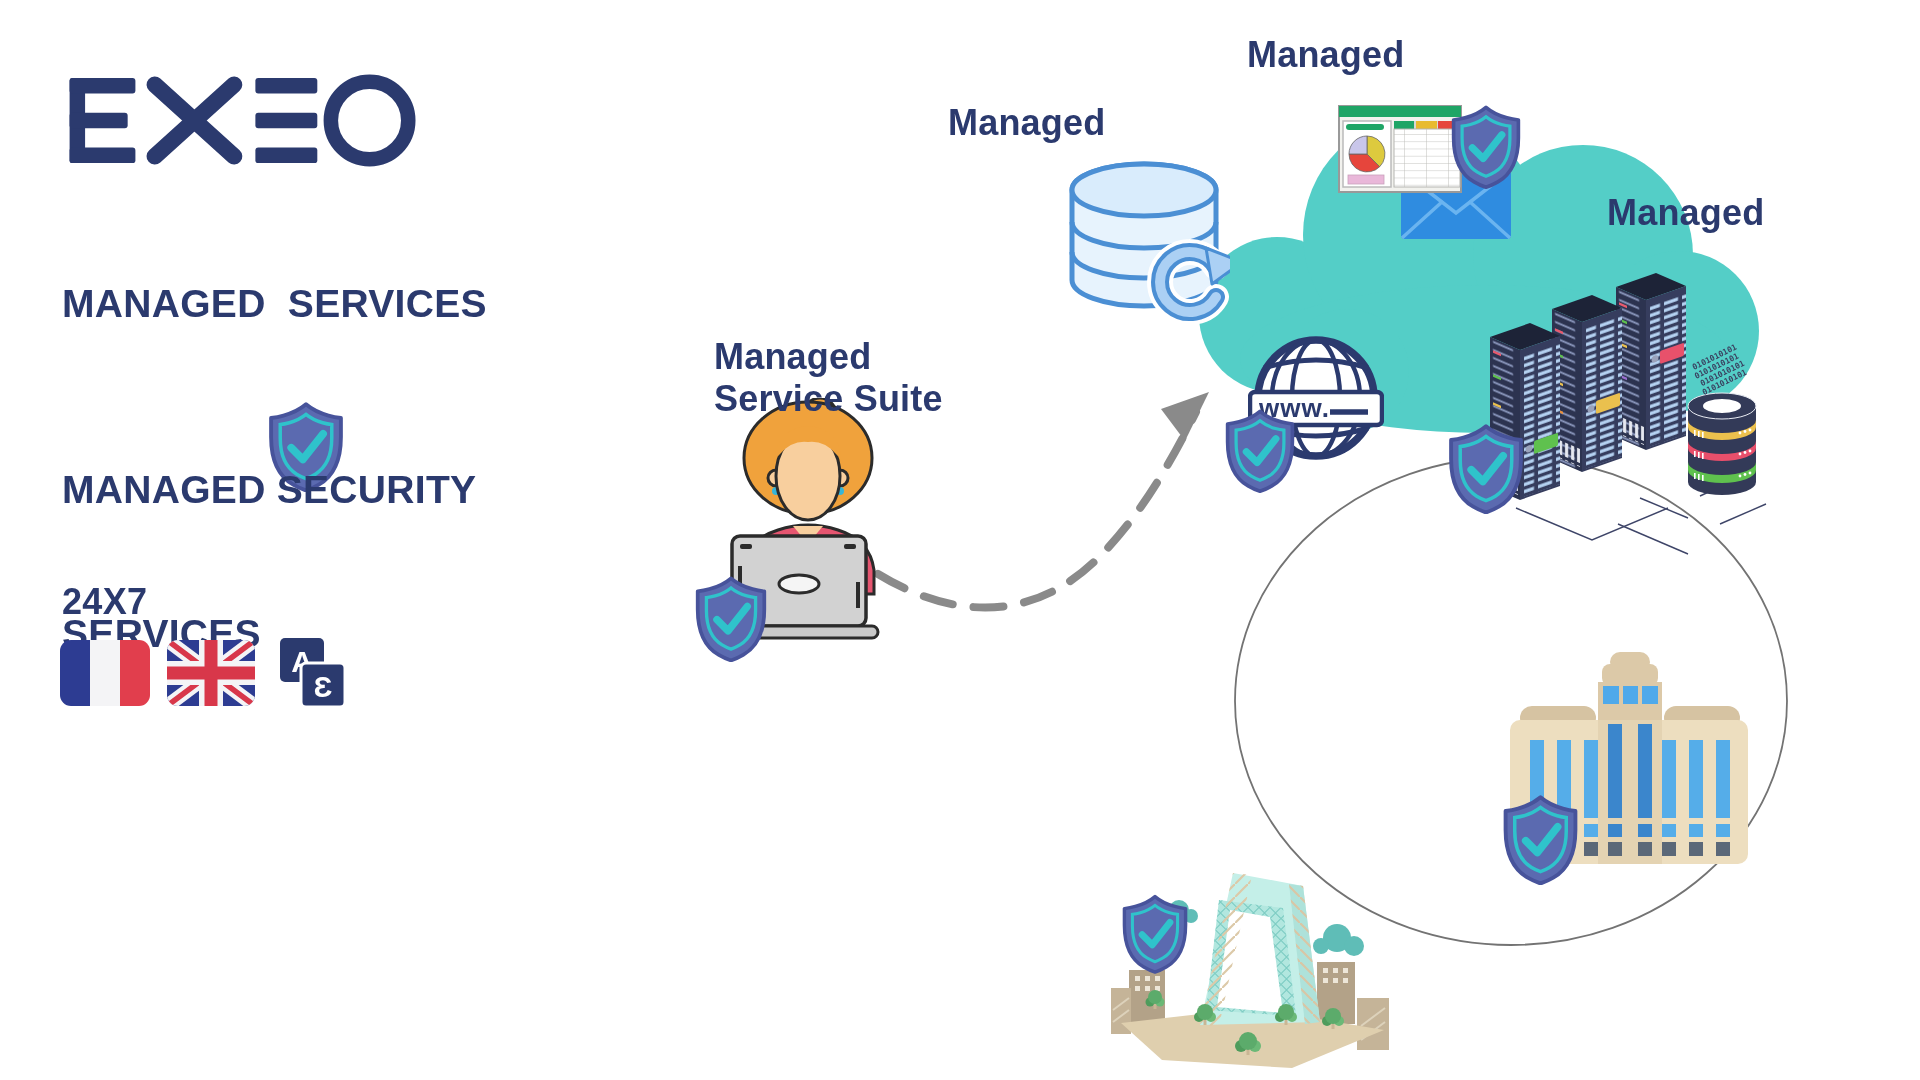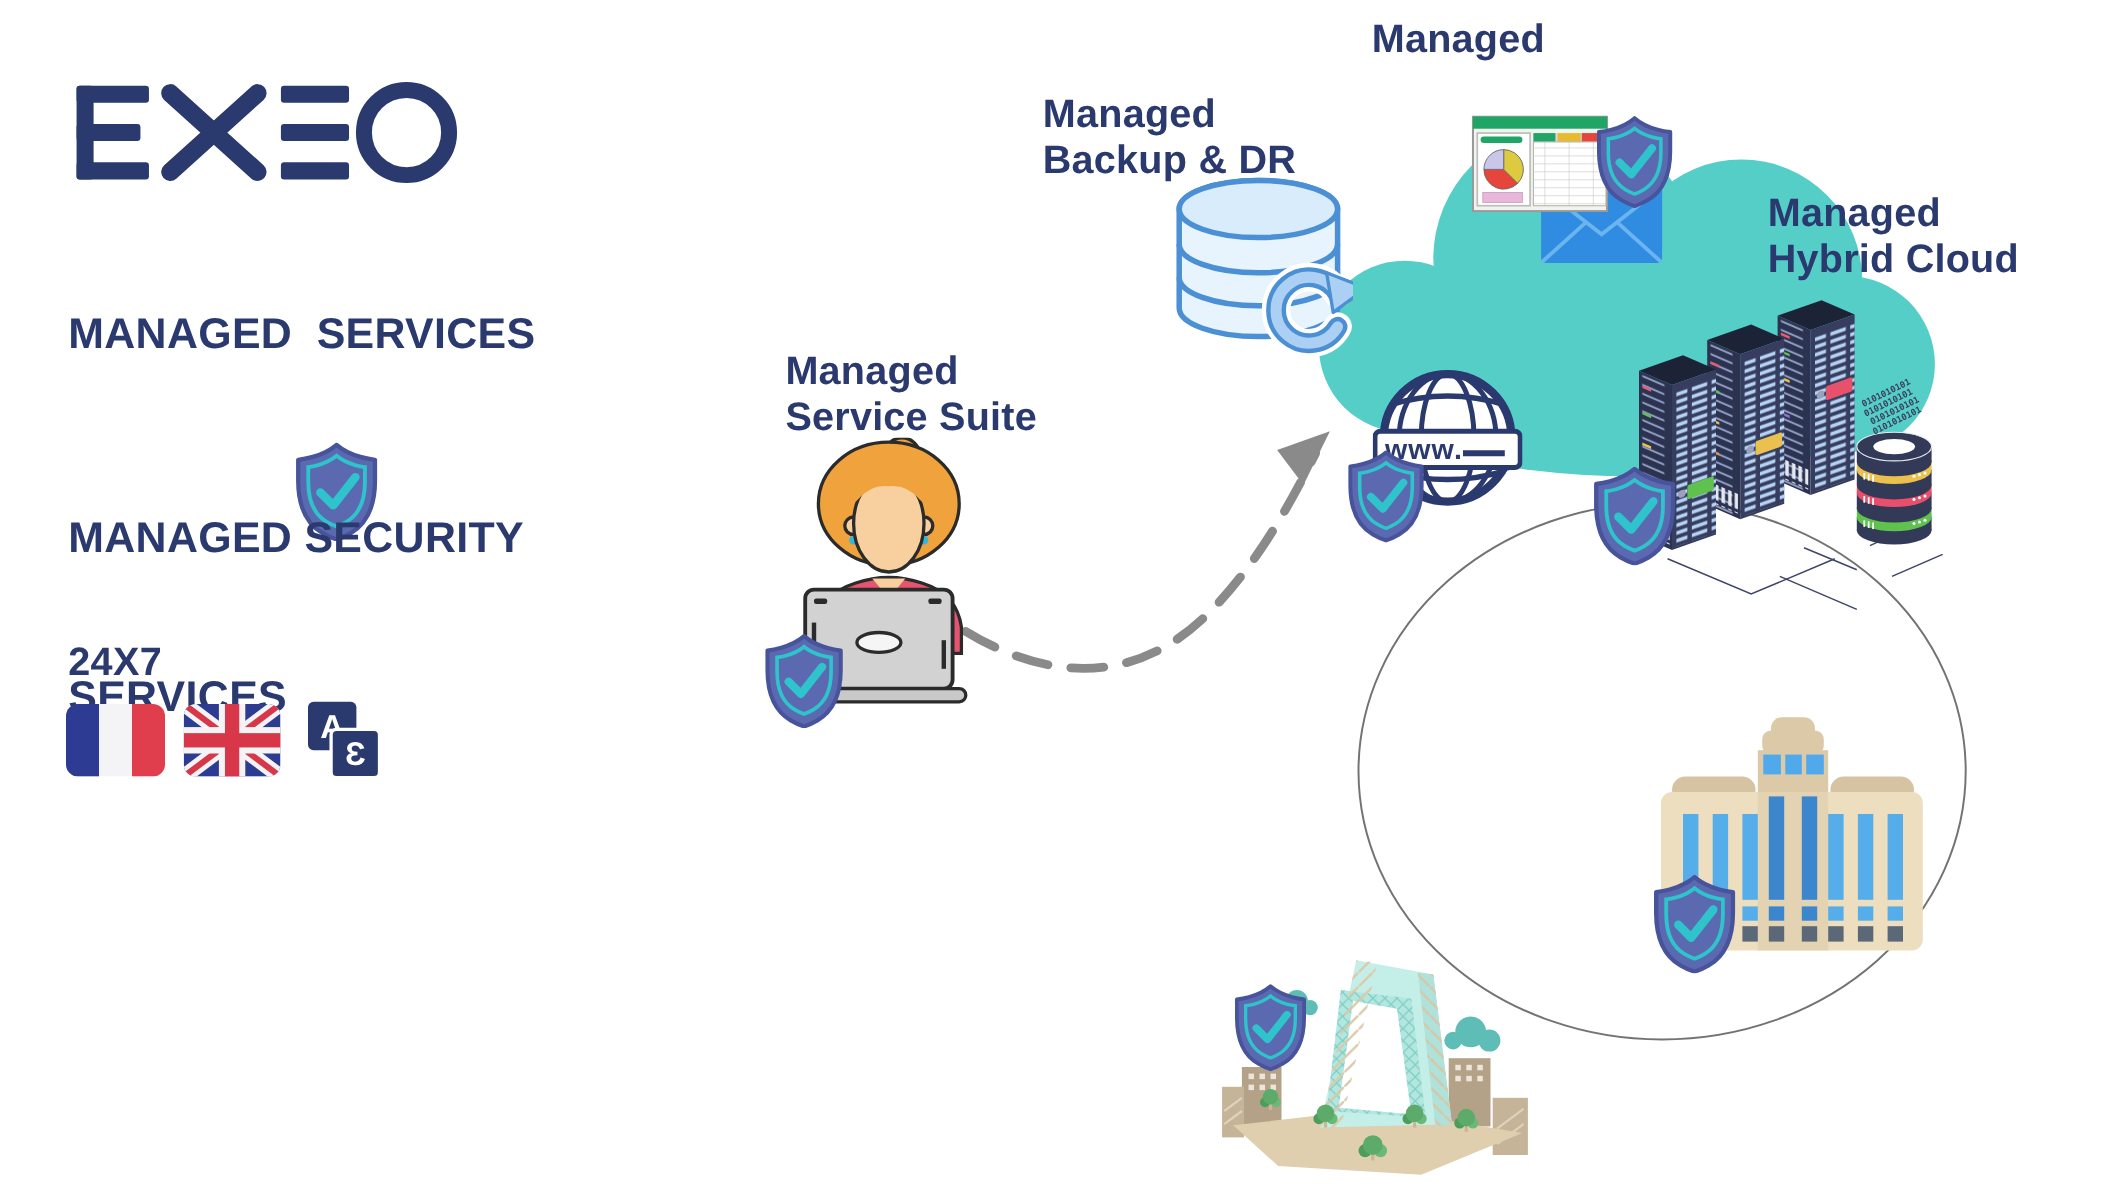--- a/index.html
+++ b/index.html
@@ -1,20 +1,20 @@
 <!DOCTYPE html>
 <html><head>
 <meta charset="utf-8">
 <style>
   html,body{margin:0;padding:0;background:#fff;}
   #stage{position:relative;width:1920px;height:1080px;background:#ffffff;overflow:hidden;
          font-family:"Liberation Sans",sans-serif;color:#2b3a6e;}
   .abs{position:absolute;}
   .dlabel{position:absolute;font-size:36px;font-weight:600;line-height:42px;
-          letter-spacing:.2px;white-space:nowrap;color:#2b3a6e;}
+          letter-spacing:.2px;white-space:nowrap;color:#2b3a6e;margin-top:20px;}
   .heading{position:absolute;font-size:39px;font-weight:800;line-height:48px;
            letter-spacing:.3px;color:#2b3a6e;white-space:pre;}
   .flag{border-radius:11px;overflow:hidden;display:block;}
   svg{display:block;}
   text{font-family:"Liberation Sans",sans-serif;}
   .mono{font-family:"DejaVu Sans Mono",monospace;}
 </style>
 </head>
 <body>
 
@@ -387,28 +387,26 @@
   <svg class="abs" style="left:1121px;top:890px;" width="68" height="88">
       <use href="#shield-sym"></use>
     </svg>
 
   <div class="dlabel" style="left:714px;top:316px;">
     <div>Managed</div>
     <div>Service Suite</div>
   </div>
   <div class="dlabel" style="left:948px;top:82px;">
     <div>Managed</div>
-    <div>Backup &amp; DR</div>
   </div>
   <div class="dlabel" style="left:1247px;top:14px;">
     <div>Managed</div>
   </div>
   <div class="dlabel" style="left:1607px;top:172px;">
     <div>Managed</div>
-    <div>Hybrid Cloud</div>
   </div>
 
   <svg class="abs" style="left:58px;top:72px;" width="358" height="97" viewBox="0 0 370 100" role="img" aria-label="EXEO">
     <g fill="#2b3a6e">
       <rect x="12" y="6" width="16" height="88" rx="3"></rect>
       <rect x="12" y="6" width="68" height="16" rx="3"></rect>
       <rect x="12" y="42" width="60" height="16" rx="3"></rect>
       <rect x="12" y="78" width="68" height="16" rx="3"></rect>
       <rect x="204" y="6" width="64" height="16" rx="3"></rect>
       <rect x="204" y="42" width="64" height="16" rx="3"></rect>

